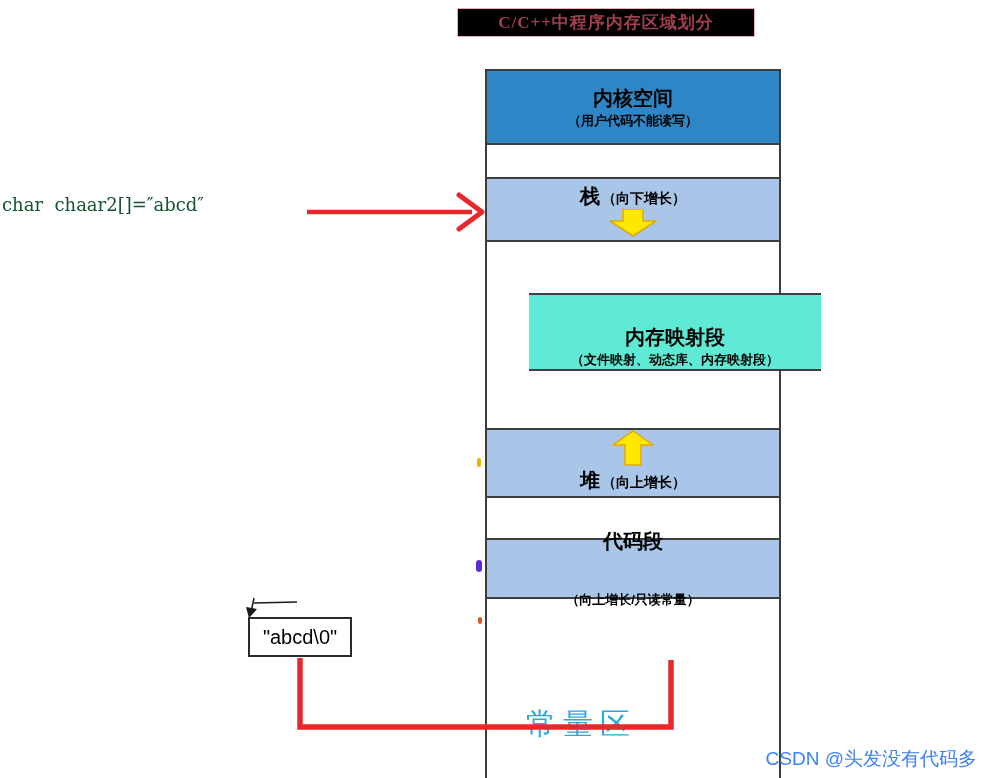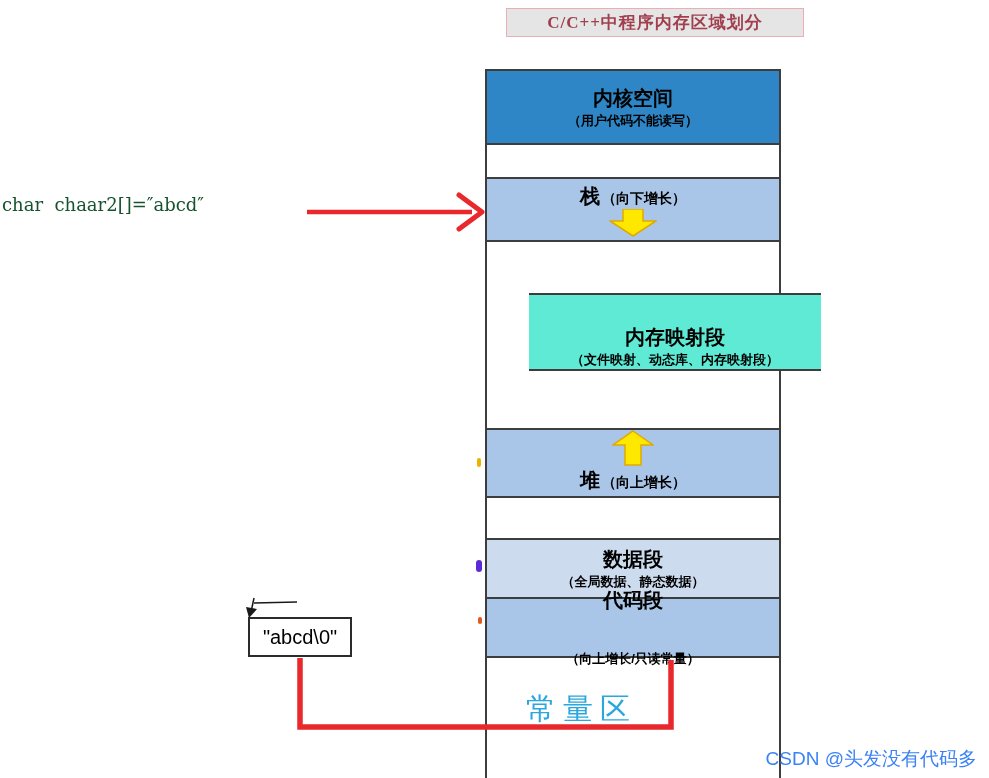--- a/index.html
+++ b/index.html
@@ -6,22 +6,22 @@
   .canvas{
     position:relative;
     width:989px;height:778px;
     background:#ffffff;
     overflow:hidden;
     font-family:"Liberation Sans", sans-serif;
   }
 
   
   .title-box{
-    position:absolute;left:506px;top:8px;width:298px;height:29px;
-    box-sizing:border-box;border:1px solid #e9afb5;background:#e5e5e5;
+    position:absolute;left:457px;top:8px;width:298px;height:29px;
+    box-sizing:border-box;border:1px solid #e9afb5;background:#000000;
     display:flex;align-items:center;justify-content:center;
   }
   .title-box span{
     font-family:"Liberation Serif", serif;
     font-weight:bold;font-size:17px;color:#a13f4e;letter-spacing:1px;
   }
 
   
   .column{
     position:absolute;left:485px;top:69px;width:296px;height:737px;
@@ -62,21 +62,21 @@
     font-family:"DejaVu Serif", serif;
     font-size:18px;color:#14532d;white-space:pre;
   }
   .literal-box{
     position:absolute;left:248px;top:617px;width:104px;height:40px;
     box-sizing:border-box;border:2px solid #2b2b2b;background:#ffffff;
     display:flex;align-items:center;justify-content:center;
   }
   .literal-box span{font-size:20px;color:#000;font-family:"Liberation Sans", sans-serif;}
   .constant-label{
-    position:absolute;left:526px;top:689px;
+    position:absolute;left:526px;top:704px;
     font-size:30px;color:#2aa7de;letter-spacing:7px;
     font-family:"Liberation Sans", sans-serif;
   }
   .watermark{
     position:absolute;right:12px;top:746px;
     font-size:19px;color:#3b82f6;
     font-family:"Liberation Sans", sans-serif;
   }
 
   .overlay{position:absolute;left:0;top:0;width:989px;height:778px;pointer-events:none;}
@@ -123,24 +123,20 @@
         <polygon points="21,1 41,15 29,15 29,35 13,35 13,15 1,15" fill="#ffe800" stroke="#dfa900" stroke-width="1.5"></polygon>
       </svg>
       <div class="inline-line">
         <span class="seg-title">堆</span>
         <span class="seg-note">（向上增长）</span>
       </div>
     </div>
 
     <div class="gap g4"></div>
 
-    <div class="seg data">
-      <div class="seg-title">数据段</div>
-      <div class="seg-sub">（全局数据、静态数据）</div>
-    </div>
 
     <div class="seg code">
       <div class="seg-title">代码段</div>
       <div class="seg-sub">（向上增长/只读常量）</div>
     </div>
 
   </div>
 
   <div class="code-annotation">char  chaar2[]=″abcd″</div>
 

